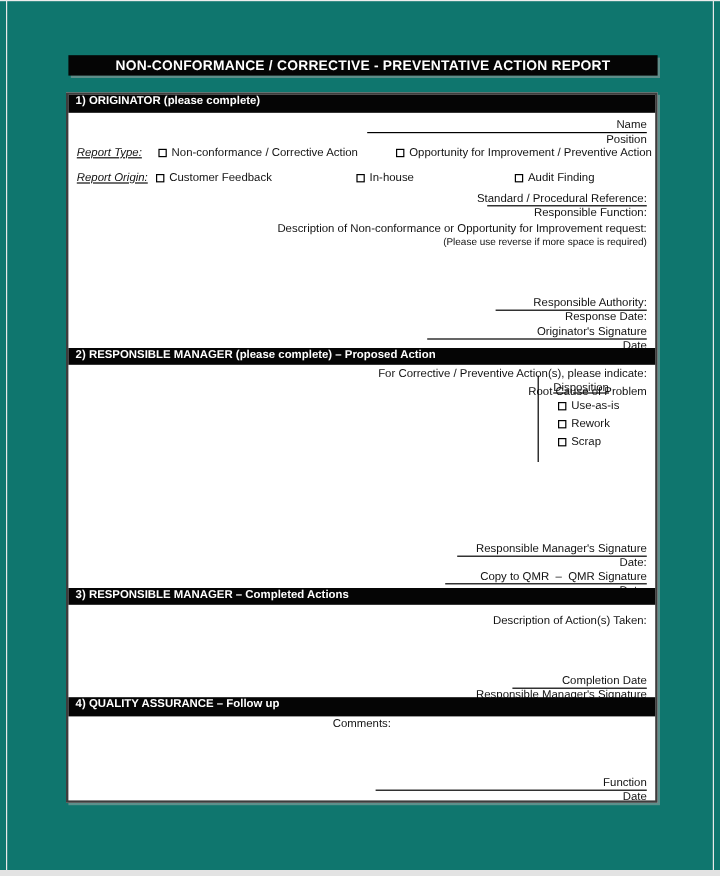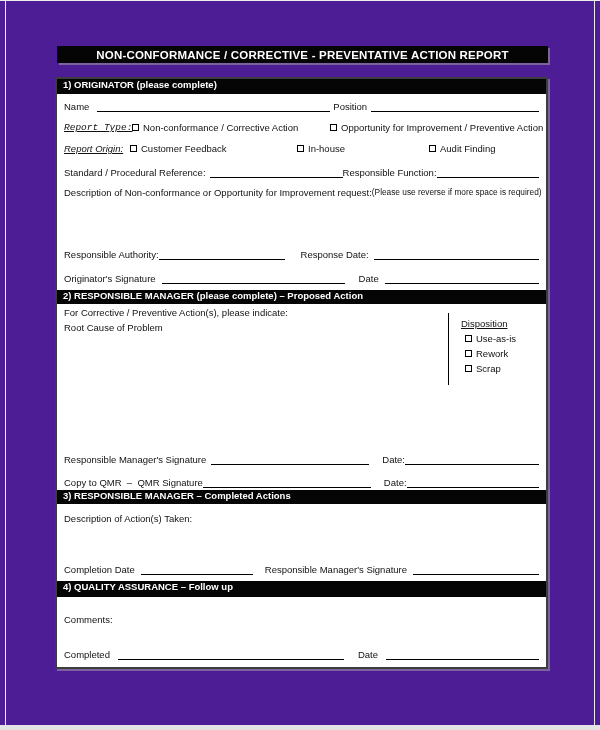--- a/index.html
+++ b/index.html
@@ -1,37 +1,37 @@
 <!DOCTYPE html>
 <html><head>
 <meta charset="utf-8">
 <style>
   * { margin:0; padding:0; box-sizing:border-box; }
   html,body { width:600px; height:730px; background:#ffffff; overflow:hidden;
               font-family:"Liberation Sans", sans-serif; color:#111; }
-  .page { position:relative; width:600px; height:730px; background:#4c1d95; }
+  .page { position:relative; width:600px; height:730px; background:#0f766e; }
   .edge-left  { position:absolute; left:5px; top:0; bottom:0; width:1px; background:#e9e9e9; }
   .edge-right { position:absolute; left:594px; top:0; bottom:0; width:1px; background:#e9e9e9; }
   .edge-top   { position:absolute; left:0; right:0; top:0; height:1px; background:#ededed; }
   .bottom-strip { position:absolute; left:0; right:0; bottom:0; height:5px; background:#e3e3e3; }
 
   .title-bar { position:absolute; left:57px; top:46px; width:491px; height:17px;
                background:#050505; color:#fff; font-weight:bold; font-size:11.5px;
                display:flex; align-items:center; justify-content:center; letter-spacing:.2px;
                box-shadow:2px 2px 0 rgba(160,160,160,.55); }
 
   .form-box { position:absolute; left:55px; top:77px; width:493px; height:592px;
               border:2px solid #3d3d3d; background:#fff;
               box-shadow:2px 2px 0 rgba(170,170,170,.5); }
 
   .bar { position:absolute; left:0; right:0; height:15px; background:#050505; color:#fff;
          font-weight:bold; font-size:9.5px; display:flex; align-items:flex-start; padding-left:6px; }
 
   .row { position:absolute; left:7px; right:7px; display:flex; align-items:flex-end;
-         font-size:9.5px; line-height:11px; }
+         font-size:9.5px; line-height:11px;flex-direction:column; }
   .lbl { white-space:pre; }
   .iu  { font-style:italic; text-decoration:underline; }
   .line { border-bottom:1.2px solid #000; height:11px; display:inline-block; }
   .grow { flex:1 1 auto; }
   .cb { width:7px; height:7px; border:1px solid #000; display:inline-block;
         margin-right:4px; background:#fff; flex:none; }
   .opt { position:absolute; bottom:0; display:flex; align-items:center; white-space:pre; }
   .relrow { position:absolute; left:7px; right:7px; font-size:9.5px; line-height:11px; height:13px; }
   .note { font-size:8.3px; }
   .u { text-decoration:underline; }
@@ -64,21 +64,21 @@
       <span class="lbl">Name</span>
       <span style="width:8px;"></span>
       <span class="line" style="width:233px;"></span>
       <span style="width:3px;"></span>
       <span class="lbl">Position</span>
       <span style="width:4px;"></span>
       <span class="line grow"></span>
     </div>
 
     <div class="relrow" style="top:41px;">
-      <span class="opt" style="left:0;font-family:Liberation Mono, monospace;"><span class="lbl iu">Report Type:</span></span>
+      <span class="opt" style="left:0;"><span class="lbl iu">Report Type:</span></span>
       <span class="opt" style="left:68px;">
         <span class="cb"></span>
         <span>Non-conformance / Corrective Action</span>
       </span>
       <span class="opt" style="left:266px;">
         <span class="cb"></span>
         <span>Opportunity for Improvement / Preventive Action</span>
       </span>
     </div>
 
@@ -192,26 +192,26 @@
       <span style="width:12px;"></span>
       <span class="lbl">Responsible Manager's Signature</span>
       <span style="width:6px;"></span>
       <span class="line grow"></span>
     </div>
 
     <div class="bar" style="top:502px; height:16px;">
       <span>4) QUALITY ASSURANCE – Follow up</span>
     </div>
 
-    <div class="row" style="top:534px; height:12px;">
+    <div class="row" style="top:519px; height:12px;align-items:center;">
       <span class="lbl">Comments:</span>
     </div>
 
     <div class="row" style="top:568px; height:13px;">
-      <span class="lbl">Completed</span>
+      <span class="lbl">Function</span>
       <span style="width:8px;"></span>
       <span class="line" style="width:226px;"></span>
       <span style="width:14px;"></span>
       <span class="lbl">Date</span>
       <span style="width:8px;"></span>
       <span class="line grow"></span>
     </div>
 
   </div>
 </div>

